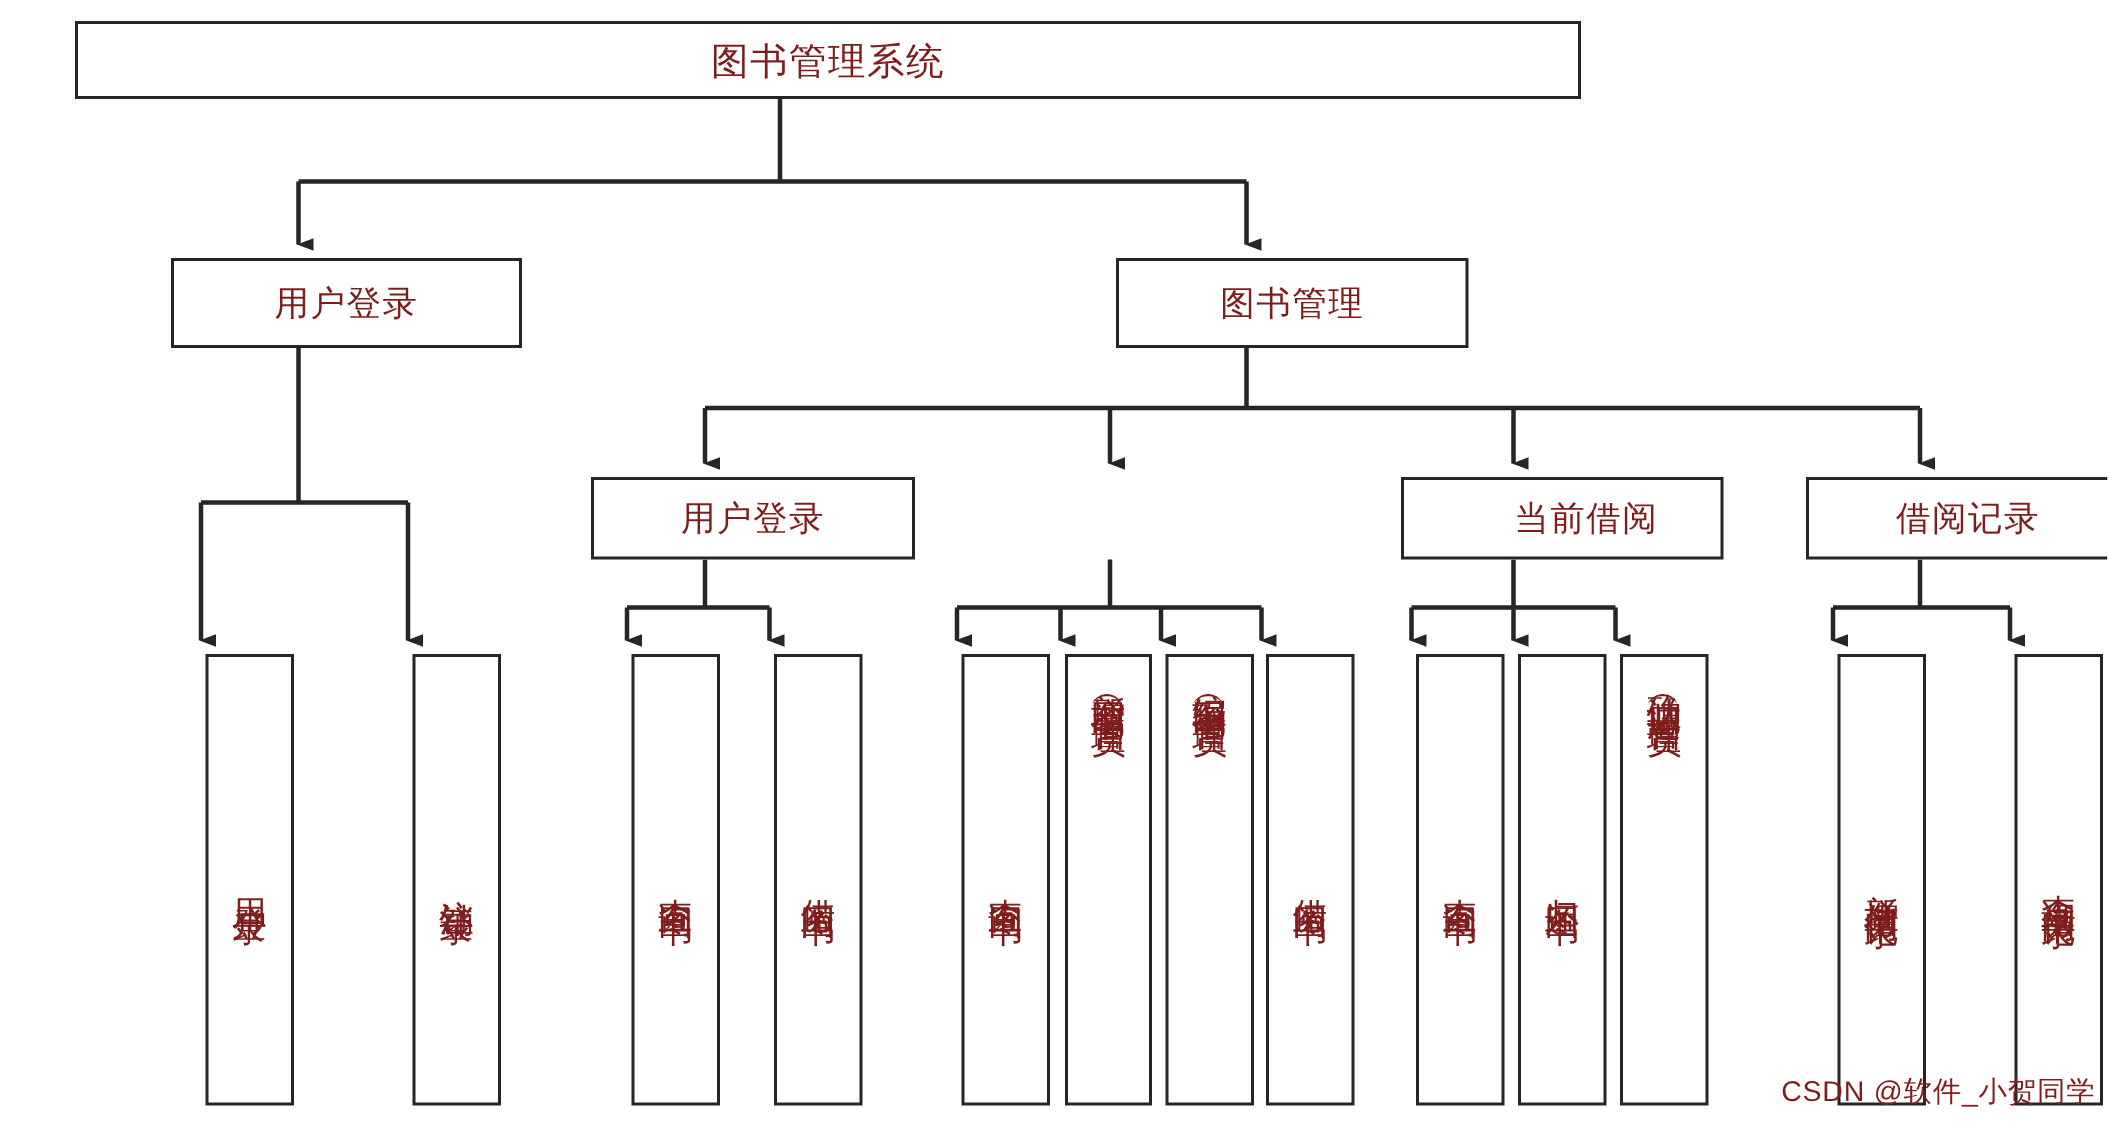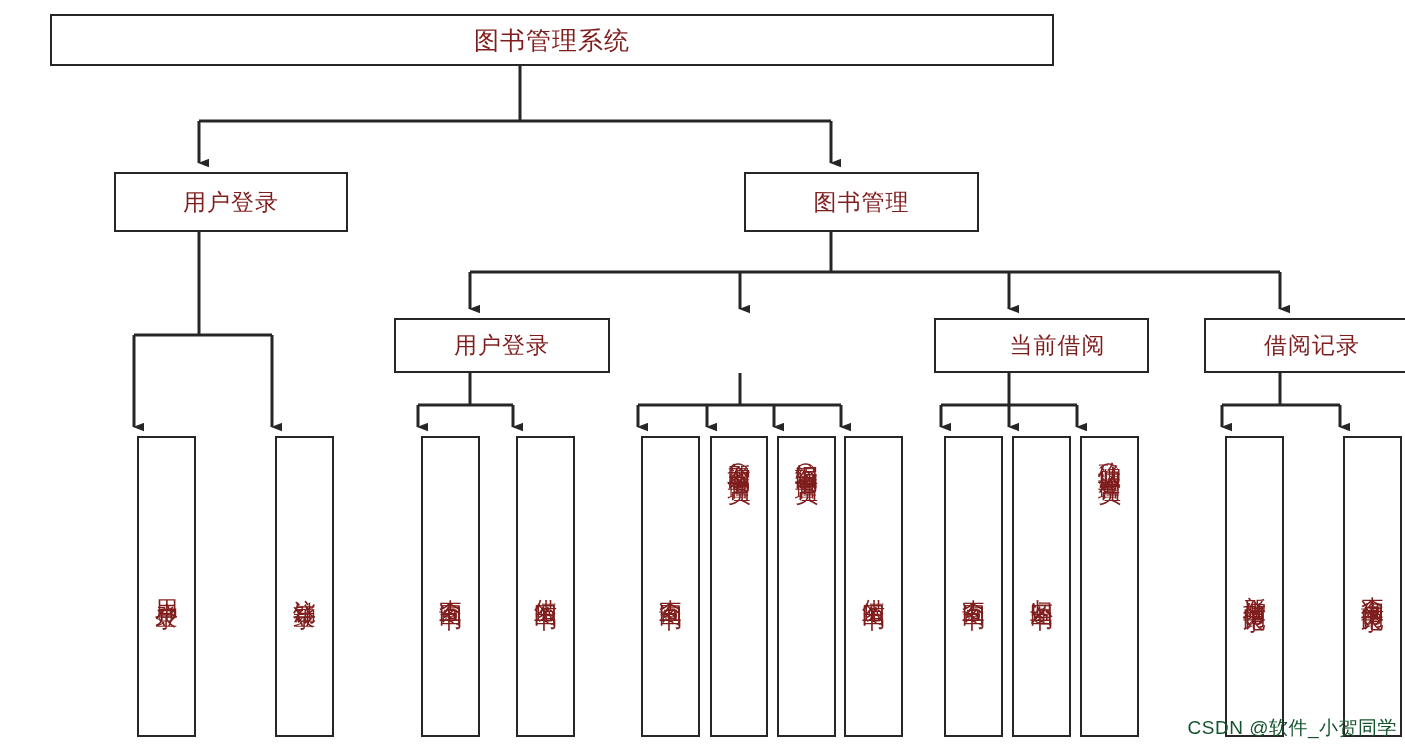--- a/index.html
+++ b/index.html
@@ -65,21 +65,21 @@
   }
   .node-leaf.leaf-centered {
     align-items: center;
     padding-top: 0;
   }
   .watermark {
     position: absolute;
     right: 8px;
     bottom: 6px;
     font-size: 19px;
-    color: #14532d;
+    color: #7f1d1d;
     z-index: 5;
     white-space: nowrap;
     letter-spacing: 0.5px;
   }
 </style>
 </head>
 <body>
 
 <div id="diagram-canvas">
 

